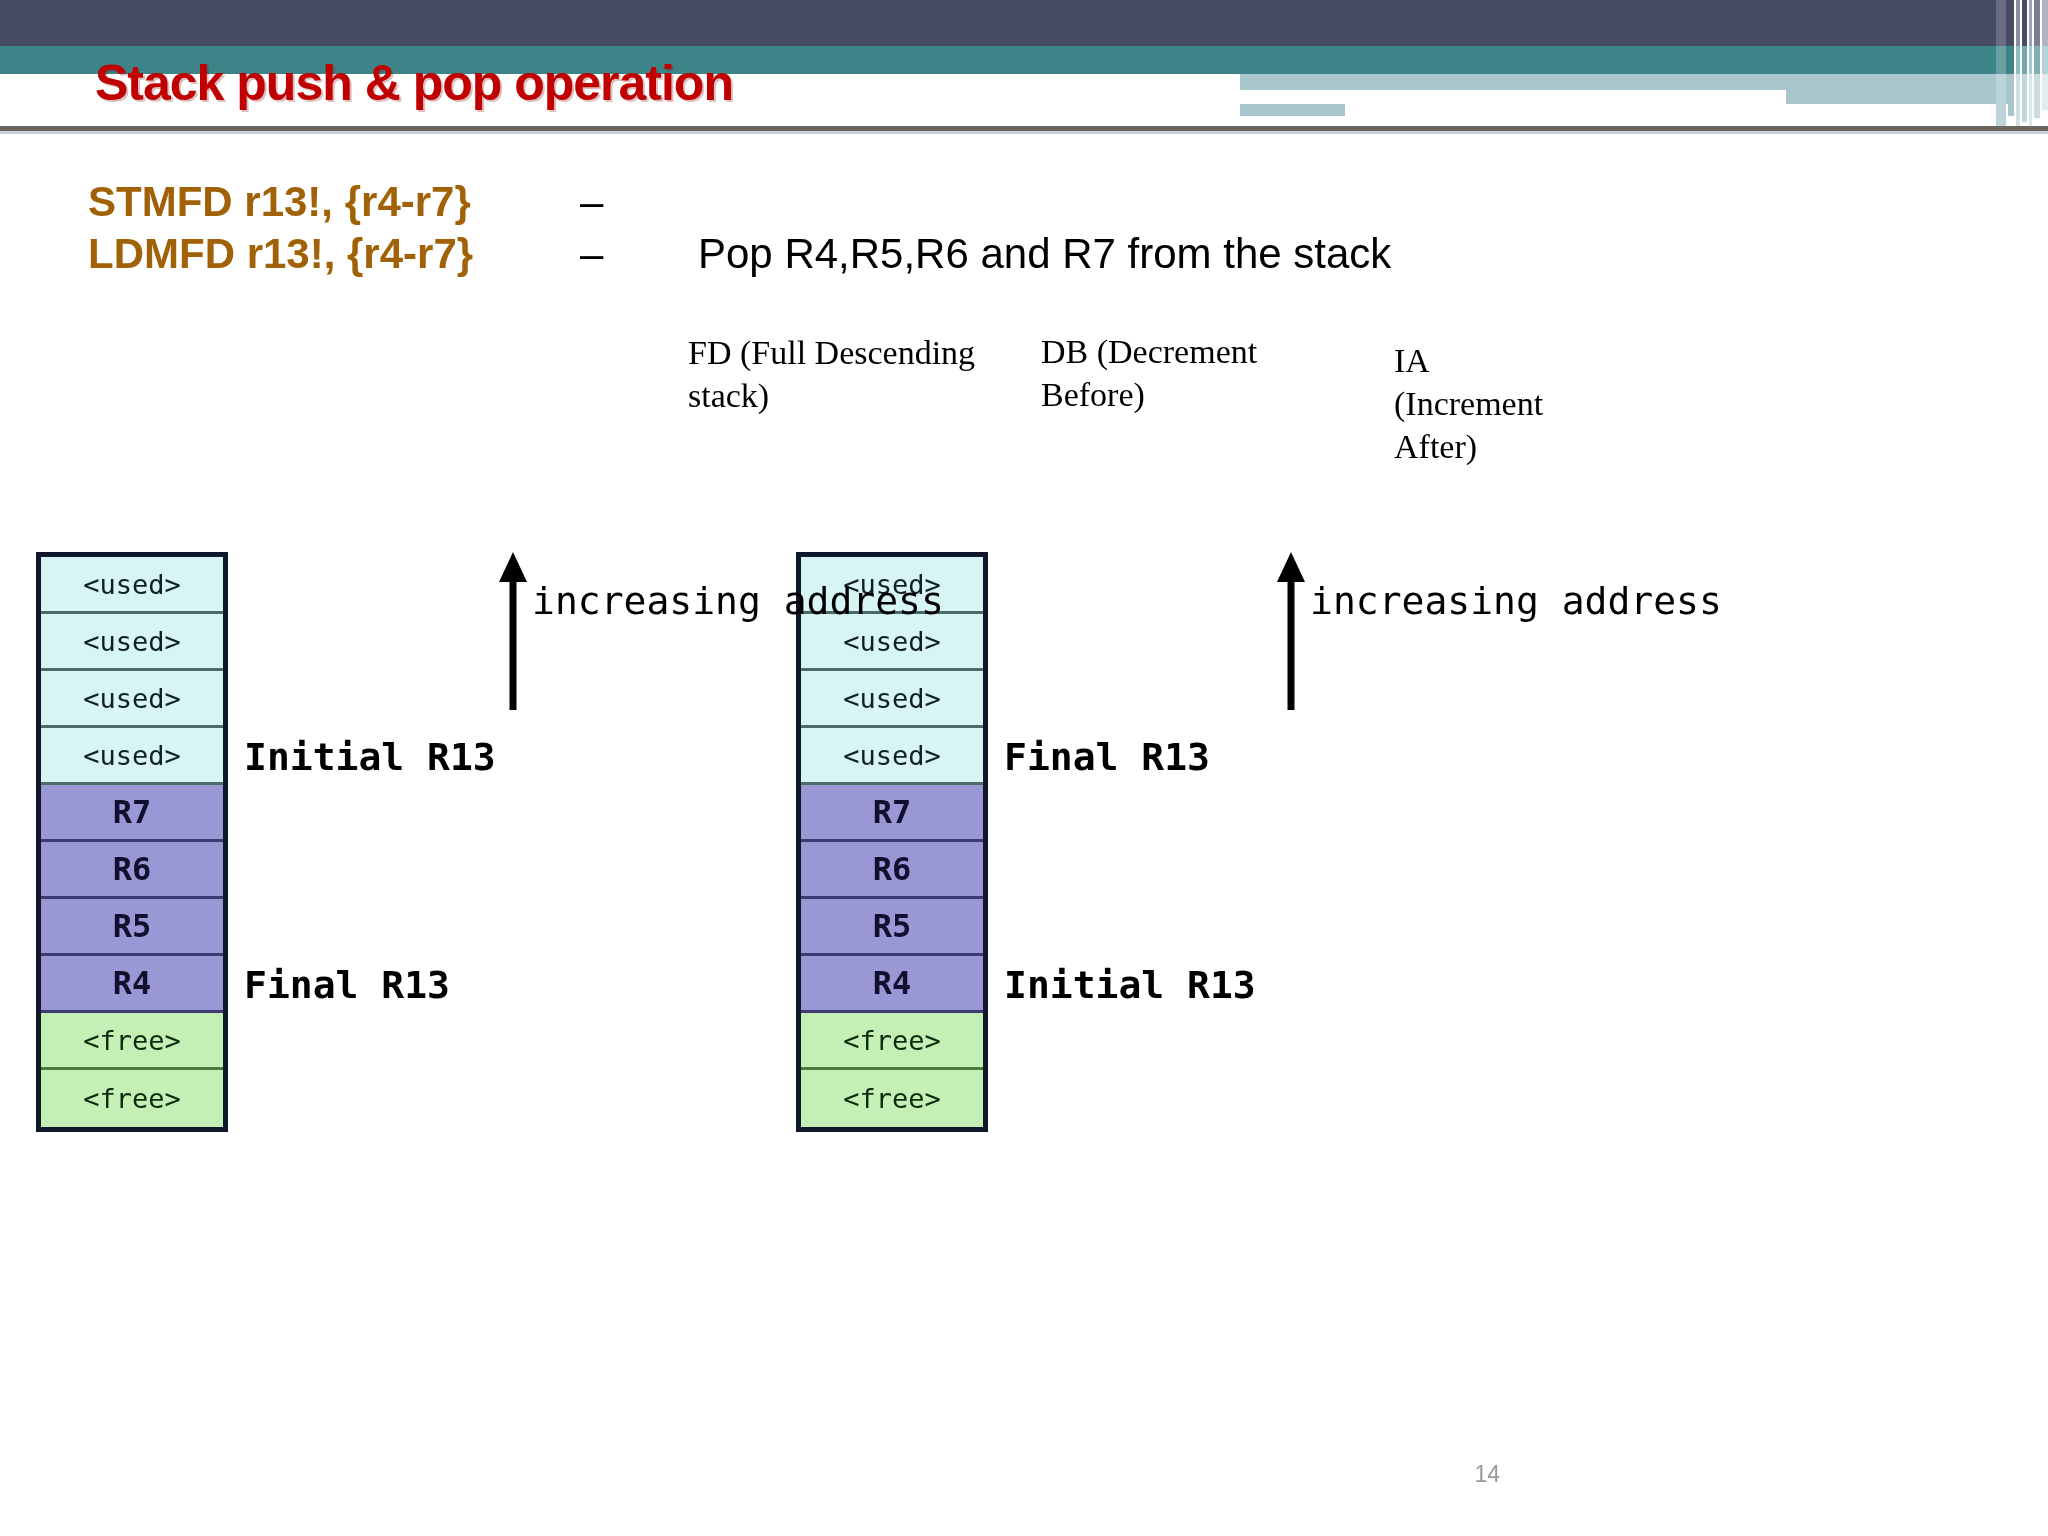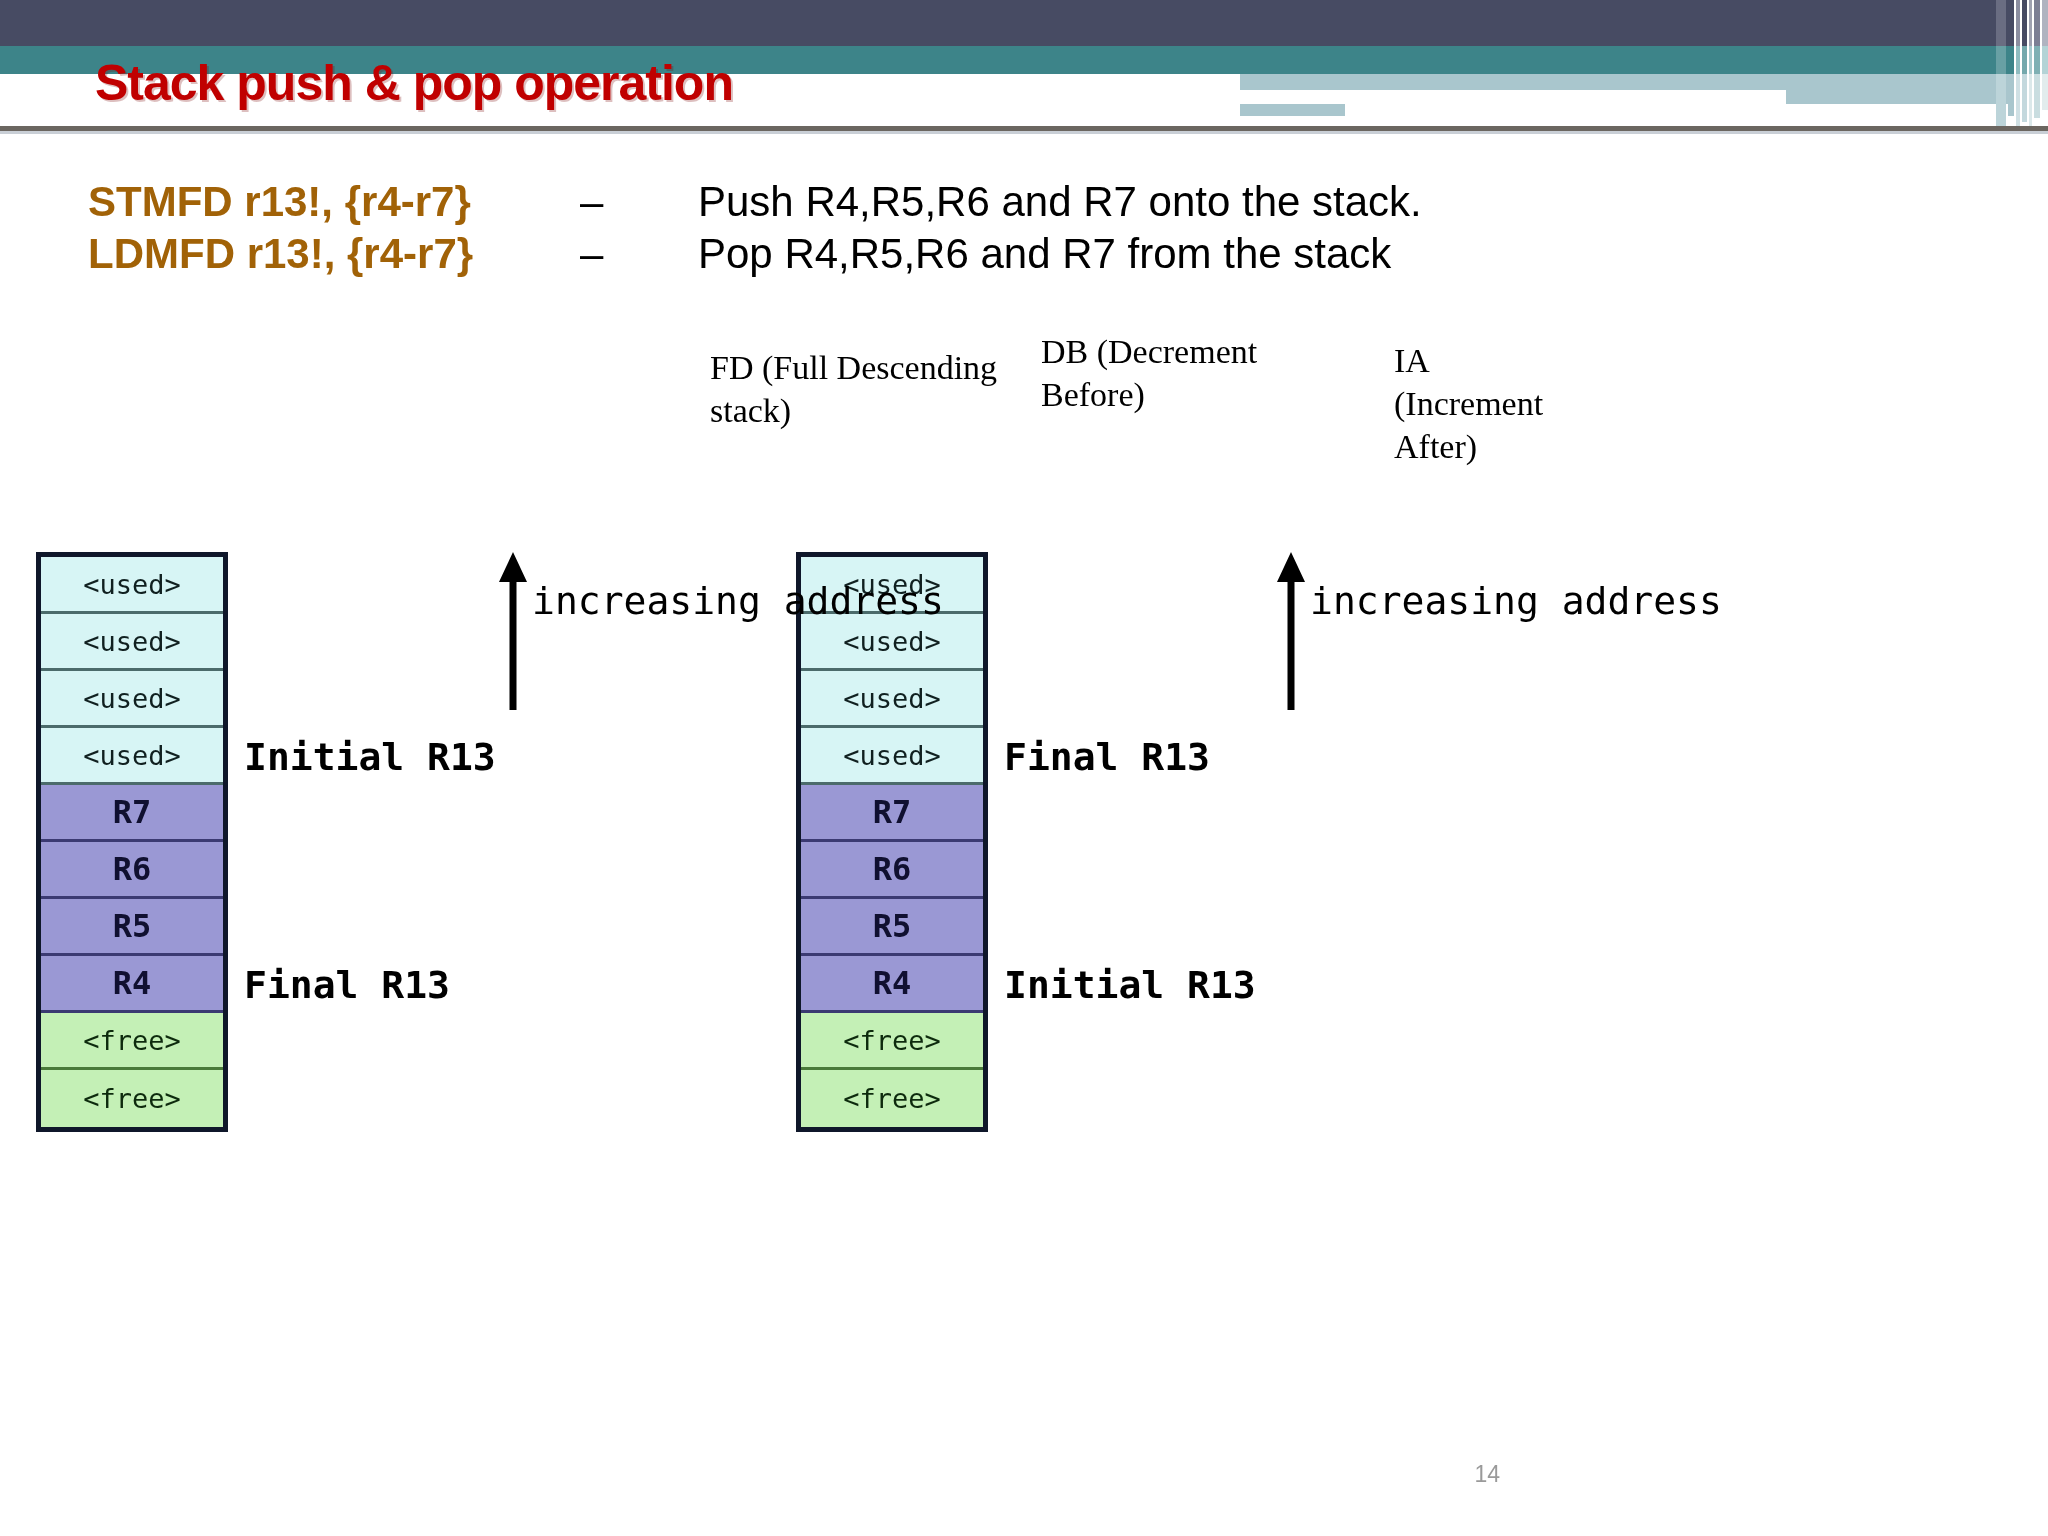--- a/index.html
+++ b/index.html
@@ -131,21 +131,21 @@
   }
 
   
   .annot {
     position: absolute;
     font-family: "Liberation Serif", serif;
     font-size: 34px;
     color: #000000;
     line-height: 1.27;
   }
-  #annot-fd { left: 688px; top: 346px; width: 320px; margin-left: 22px; }
+  #annot-fd { left: 688px; top: 331px; width: 320px; }
   #annot-db { left: 1041px; top: 330px; width: 300px; }
   #annot-ia { left: 1394px; top: 339px; width: 160px; }
 
   
   .stack-figure { position: absolute; }
   #stack-left  { left: 36px;  top: 552px; }
   #stack-right { left: 796px; top: 552px; }
 
   .stack-col {
     position: relative;
@@ -254,21 +254,20 @@
     </div>
   <div class="hdr-bottom-rule"></div>
   <div class="hdr-bottom-rule2"></div>
 </div>
 
 <div id="page-title">Stack push &amp; pop operation</div>
 
 <div class="instr-row" id="instr-row-0">
   <span class="instr-mnemonic">STMFD r13!, {r4-r7}</span>
   <span class="instr-dash">–</span>
-  <span class="instr-desc">Push R4,R5,R6 and R7 onto the stack.</span>
 </div>
 
 <div class="instr-row" id="instr-row-1">
   <span class="instr-mnemonic">LDMFD r13!, {r4-r7}</span>
   <span class="instr-dash">–</span>
   <span class="instr-desc">Pop R4,R5,R6 and R7 from the stack</span>
 </div>
 
 <div class="annot" id="annot-fd">FD (Full Descending stack)</div>
 <div class="annot" id="annot-db">DB (Decrement Before)</div>

